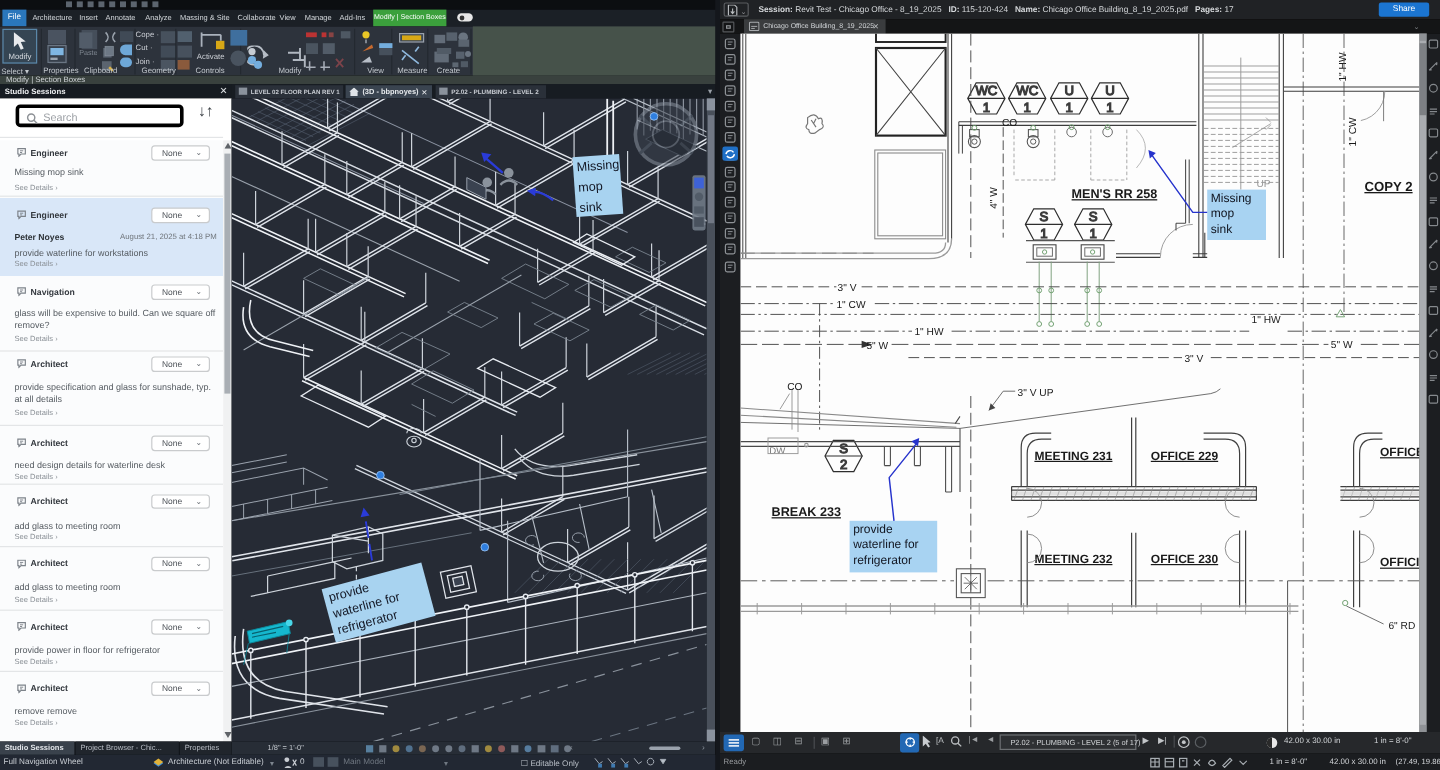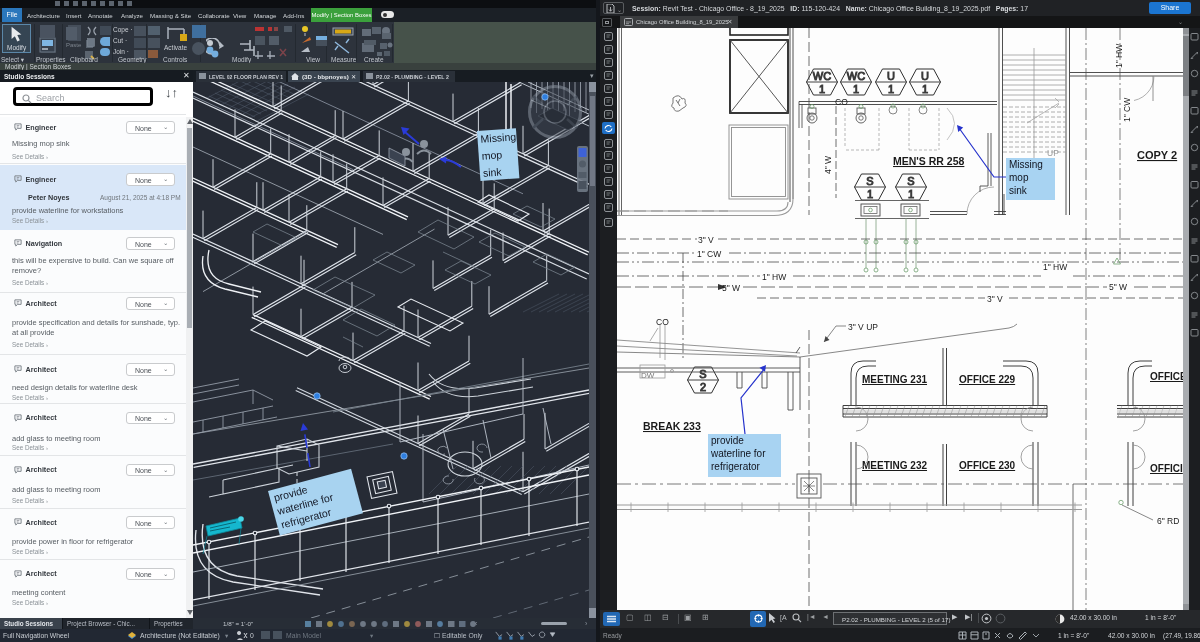--- a/index.html
+++ b/index.html
@@ -243,47 +243,47 @@
 <div style="position:absolute;left:12px;top:71px;color:#8a9096;font-size:6.3px">See Details <span style="font-size:6px">›</span></div>
 <svg style="position:absolute;left:14px;top:93.0px" width="8" height="8" viewBox="0 0 9 9">
           <path d="M1 1 h7 v5 h-4 l-2 2 v-2 h-1 z" fill="none" stroke="#7d838a" stroke-width="1.1"></path>
           <path d="M3 3 h3 M3 4.6 h2" stroke="#7d838a" stroke-width=".9"></path>
         </svg>
 <div style="position:absolute;left:25.5px;top:92.5px;color:#34393f;font-size:7.2px;font-weight:bold">Engineer</div>
 <div style="position:absolute;left:126px;top:91.0px;width:49px;height:12.5px;border:1px solid #c9cbcd;border-radius:3px;background:#fff">
           <span style="position:absolute;left:8px;top:2.5px;color:#4a4f55;font-size:7px">None</span>
           <span style="position:absolute;left:36px;top:1px;color:#6a7076;font-size:6.5px">⌄</span>
         </div>
-<div style="position:absolute;left:28px;top:110.5px;color:#2e3338;font-size:7.2px;font-weight:bold">Peter Noyes</div>
+<div style="position:absolute;left:12px;top:110.5px;color:#2e3338;font-size:7.2px;font-weight:bold">Peter Noyes</div>
 <div style="position:absolute;left:100px;top:111.5px;color:#70767c;font-size:6.5px">August 21, 2025 at 4:18 PM</div>
 <div style="position:absolute;left:12px;top:123.5px;color:#565c62;font-size:7.5px;white-space:nowrap">provide waterline for workstations</div>
 <div style="position:absolute;left:12px;top:134.5px;color:#8a9096;font-size:6.3px">See Details <span style="font-size:6px">›</span></div>
 <svg style="position:absolute;left:14px;top:157.0px" width="8" height="8" viewBox="0 0 9 9">
           <path d="M1 1 h7 v5 h-4 l-2 2 v-2 h-1 z" fill="none" stroke="#7d838a" stroke-width="1.1"></path>
           <path d="M3 3 h3 M3 4.6 h2" stroke="#7d838a" stroke-width=".9"></path>
         </svg>
 <div style="position:absolute;left:25.5px;top:156.5px;color:#34393f;font-size:7.2px;font-weight:bold">Navigation</div>
 <div style="position:absolute;left:126px;top:155.0px;width:49px;height:12.5px;border:1px solid #c9cbcd;border-radius:3px;background:#fff">
           <span style="position:absolute;left:8px;top:2.5px;color:#4a4f55;font-size:7px">None</span>
           <span style="position:absolute;left:36px;top:1px;color:#6a7076;font-size:6.5px">⌄</span>
         </div>
-<div style="position:absolute;left:12px;top:173.5px;color:#565c62;font-size:7.5px;white-space:nowrap">this will be expensive to build. Can we square off</div>
+<div style="position:absolute;left:12px;top:173.5px;color:#565c62;font-size:7.5px;white-space:nowrap">glass will be expensive to build. Can we square off</div>
 <div style="position:absolute;left:12px;top:183.5px;color:#565c62;font-size:7.5px;white-space:nowrap">remove?</div>
 <div style="position:absolute;left:12px;top:196.5px;color:#8a9096;font-size:6.3px">See Details <span style="font-size:6px">›</span></div>
 <svg style="position:absolute;left:14px;top:217.0px" width="8" height="8" viewBox="0 0 9 9">
           <path d="M1 1 h7 v5 h-4 l-2 2 v-2 h-1 z" fill="none" stroke="#7d838a" stroke-width="1.1"></path>
           <path d="M3 3 h3 M3 4.6 h2" stroke="#7d838a" stroke-width=".9"></path>
         </svg>
 <div style="position:absolute;left:25.5px;top:216.5px;color:#34393f;font-size:7.2px;font-weight:bold">Architect</div>
 <div style="position:absolute;left:126px;top:215.0px;width:49px;height:12.5px;border:1px solid #c9cbcd;border-radius:3px;background:#fff">
           <span style="position:absolute;left:8px;top:2.5px;color:#4a4f55;font-size:7px">None</span>
           <span style="position:absolute;left:36px;top:1px;color:#6a7076;font-size:6.5px">⌄</span>
         </div>
-<div style="position:absolute;left:12px;top:236px;color:#565c62;font-size:7.5px;white-space:nowrap">provide specification and details for sunshade, typ.</div>
-<div style="position:absolute;left:12px;top:246px;color:#565c62;font-size:7.5px;white-space:nowrap">at all provide</div>
+<div style="position:absolute;left:12px;top:236px;color:#565c62;font-size:7.5px;white-space:nowrap">provide specification and glass for sunshade, typ.</div>
+<div style="position:absolute;left:12px;top:246px;color:#565c62;font-size:7.5px;white-space:nowrap">at all details</div>
 <div style="position:absolute;left:12px;top:259px;color:#8a9096;font-size:6.3px">See Details <span style="font-size:6px">›</span></div>
 <svg style="position:absolute;left:14px;top:283.3px" width="8" height="8" viewBox="0 0 9 9">
           <path d="M1 1 h7 v5 h-4 l-2 2 v-2 h-1 z" fill="none" stroke="#7d838a" stroke-width="1.1"></path>
           <path d="M3 3 h3 M3 4.6 h2" stroke="#7d838a" stroke-width=".9"></path>
         </svg>
 <div style="position:absolute;left:25.5px;top:282.8px;color:#34393f;font-size:7.2px;font-weight:bold">Architect</div>
 <div style="position:absolute;left:126px;top:281.3px;width:49px;height:12.5px;border:1px solid #c9cbcd;border-radius:3px;background:#fff">
           <span style="position:absolute;left:8px;top:2.5px;color:#4a4f55;font-size:7px">None</span>
           <span style="position:absolute;left:36px;top:1px;color:#6a7076;font-size:6.5px">⌄</span>
         </div>
@@ -324,21 +324,21 @@
 <div style="position:absolute;left:12px;top:466.3px;color:#8a9096;font-size:6.3px">See Details <span style="font-size:6px">›</span></div>
 <svg style="position:absolute;left:14px;top:487.9px" width="8" height="8" viewBox="0 0 9 9">
           <path d="M1 1 h7 v5 h-4 l-2 2 v-2 h-1 z" fill="none" stroke="#7d838a" stroke-width="1.1"></path>
           <path d="M3 3 h3 M3 4.6 h2" stroke="#7d838a" stroke-width=".9"></path>
         </svg>
 <div style="position:absolute;left:25.5px;top:487.4px;color:#34393f;font-size:7.2px;font-weight:bold">Architect</div>
 <div style="position:absolute;left:126px;top:485.9px;width:49px;height:12.5px;border:1px solid #c9cbcd;border-radius:3px;background:#fff">
           <span style="position:absolute;left:8px;top:2.5px;color:#4a4f55;font-size:7px">None</span>
           <span style="position:absolute;left:36px;top:1px;color:#6a7076;font-size:6.5px">⌄</span>
         </div>
-<div style="position:absolute;left:12px;top:506.3px;color:#565c62;font-size:7.5px;white-space:nowrap">meeting content</div>
+<div style="position:absolute;left:12px;top:506.3px;color:#565c62;font-size:7.5px;white-space:nowrap">remove remove</div>
 <div style="position:absolute;left:12px;top:517.1px;color:#8a9096;font-size:6.3px">See Details <span style="font-size:6px">›</span></div>
 </div>
 
   <div style="position:absolute;left:186px;top:35px;width:7px;height:501px;background:#f0f1f2"></div>
   <svg style="position:absolute;left:187px;top:37px" width="6" height="5" viewBox="0 0 6 5">
         <path d="M3 0 L6 5 L0 5 Z" fill="#5f6368"></path>
       </svg>
   <div style="position:absolute;left:187px;top:46px;width:5px;height:200px;background:#a9aeb4"></div>
   <svg style="position:absolute;left:187px;top:528px" width="6" height="5" viewBox="0 0 6 5">
         <path d="M3 5 L6 0 L0 0 Z" fill="#5f6368"></path>

